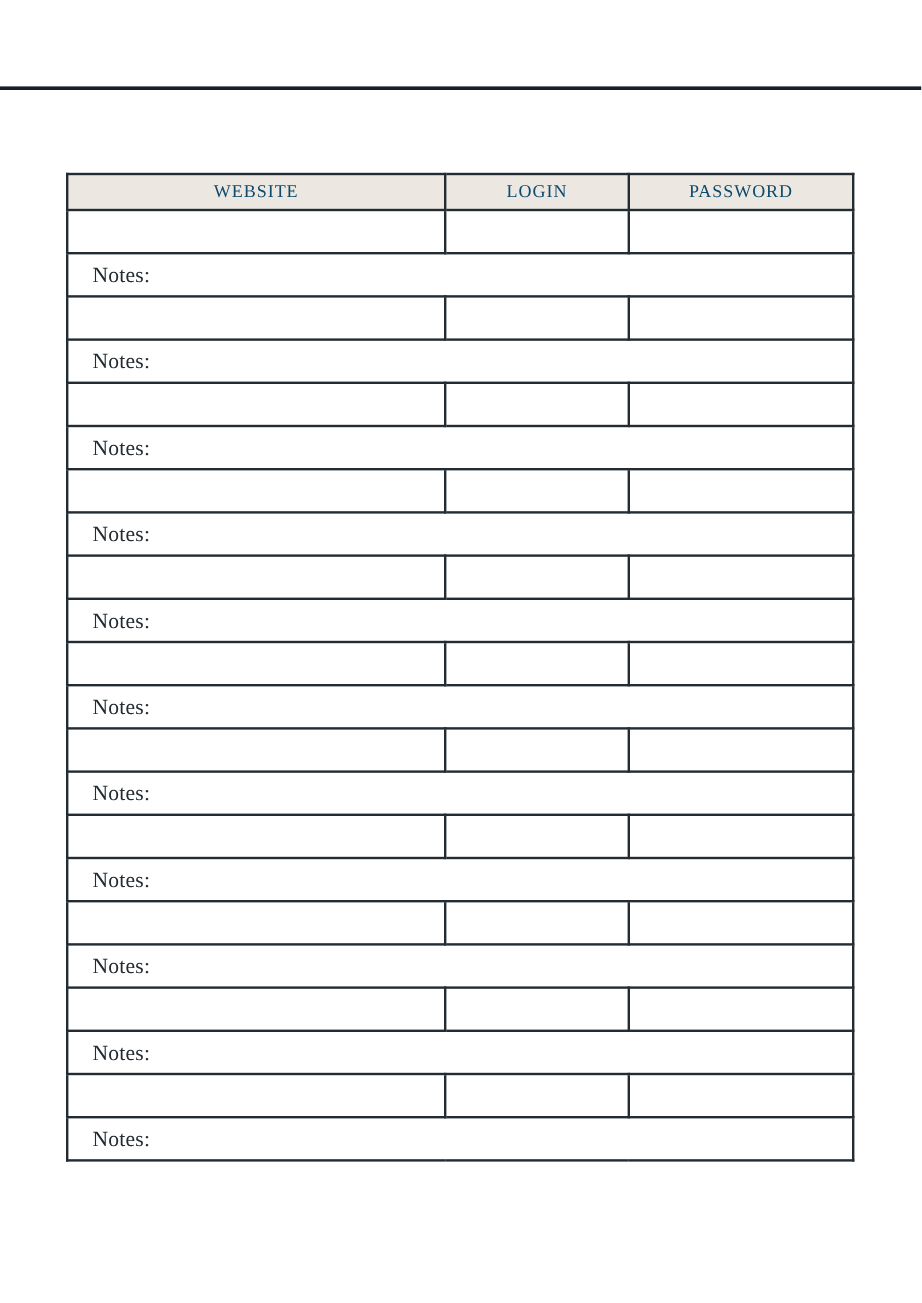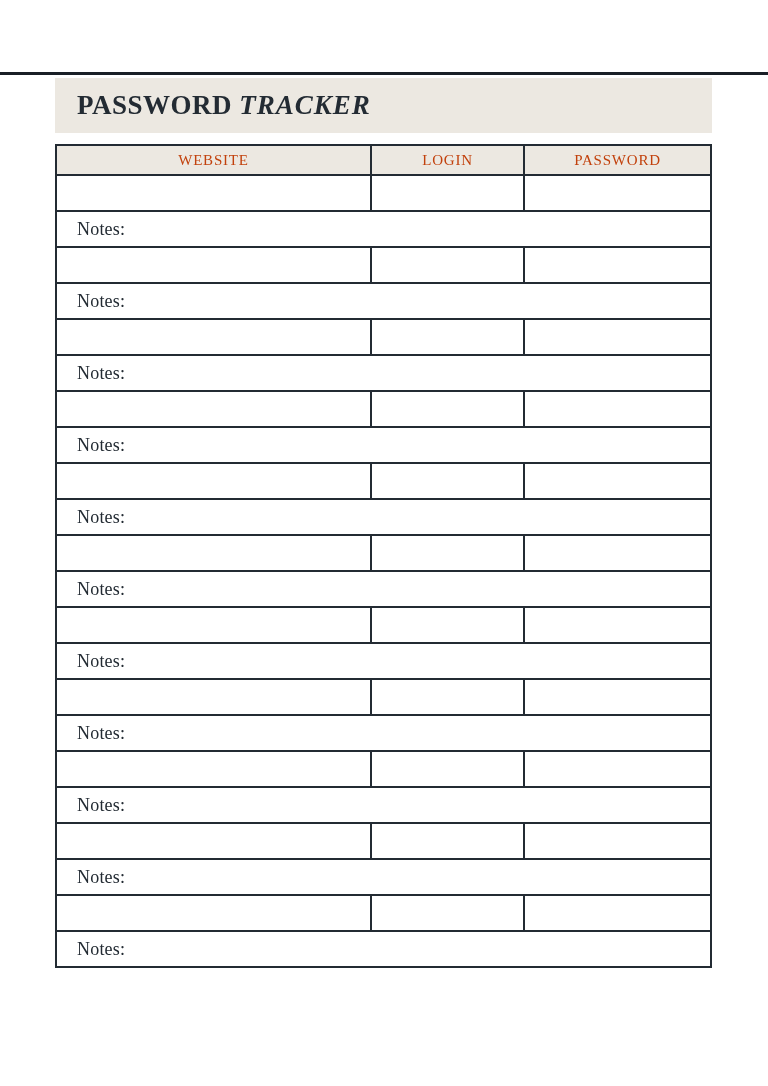--- a/index.html
+++ b/index.html
@@ -97,21 +97,21 @@
 
   
   tr.head-row th {
     background: #ece8e1;
     height: 28px;
     text-align: center;
     vertical-align: middle;
     font-size: 15px;
     font-weight: normal;
     letter-spacing: 0.8px;
-    color: #c2410c;
+    color: #0c4a6e;
   }
 
   
   tr.entry-row td {
     height: 34px;
   }
 
   
   tr.notes-row td {
     height: 34px;
@@ -123,23 +123,20 @@
     letter-spacing: 0.2px;
   }
 </style>
 </head>
 <body>
 
 <div class="page">
 
   <div class="top-rule"></div>
 
-  <div class="title-band">
-    <div class="title-text"><span class="title-word-1">PASSWORD</span> <span class="title-word-2">TRACKER</span></div>
-  </div>
 
   <div class="tracker-table-wrap">
     <table class="tracker">
       <colgroup>
         <col class="c-website">
         <col class="c-login">
         <col class="c-password">
       </colgroup>
       <thead>
         <tr class="head-row">

